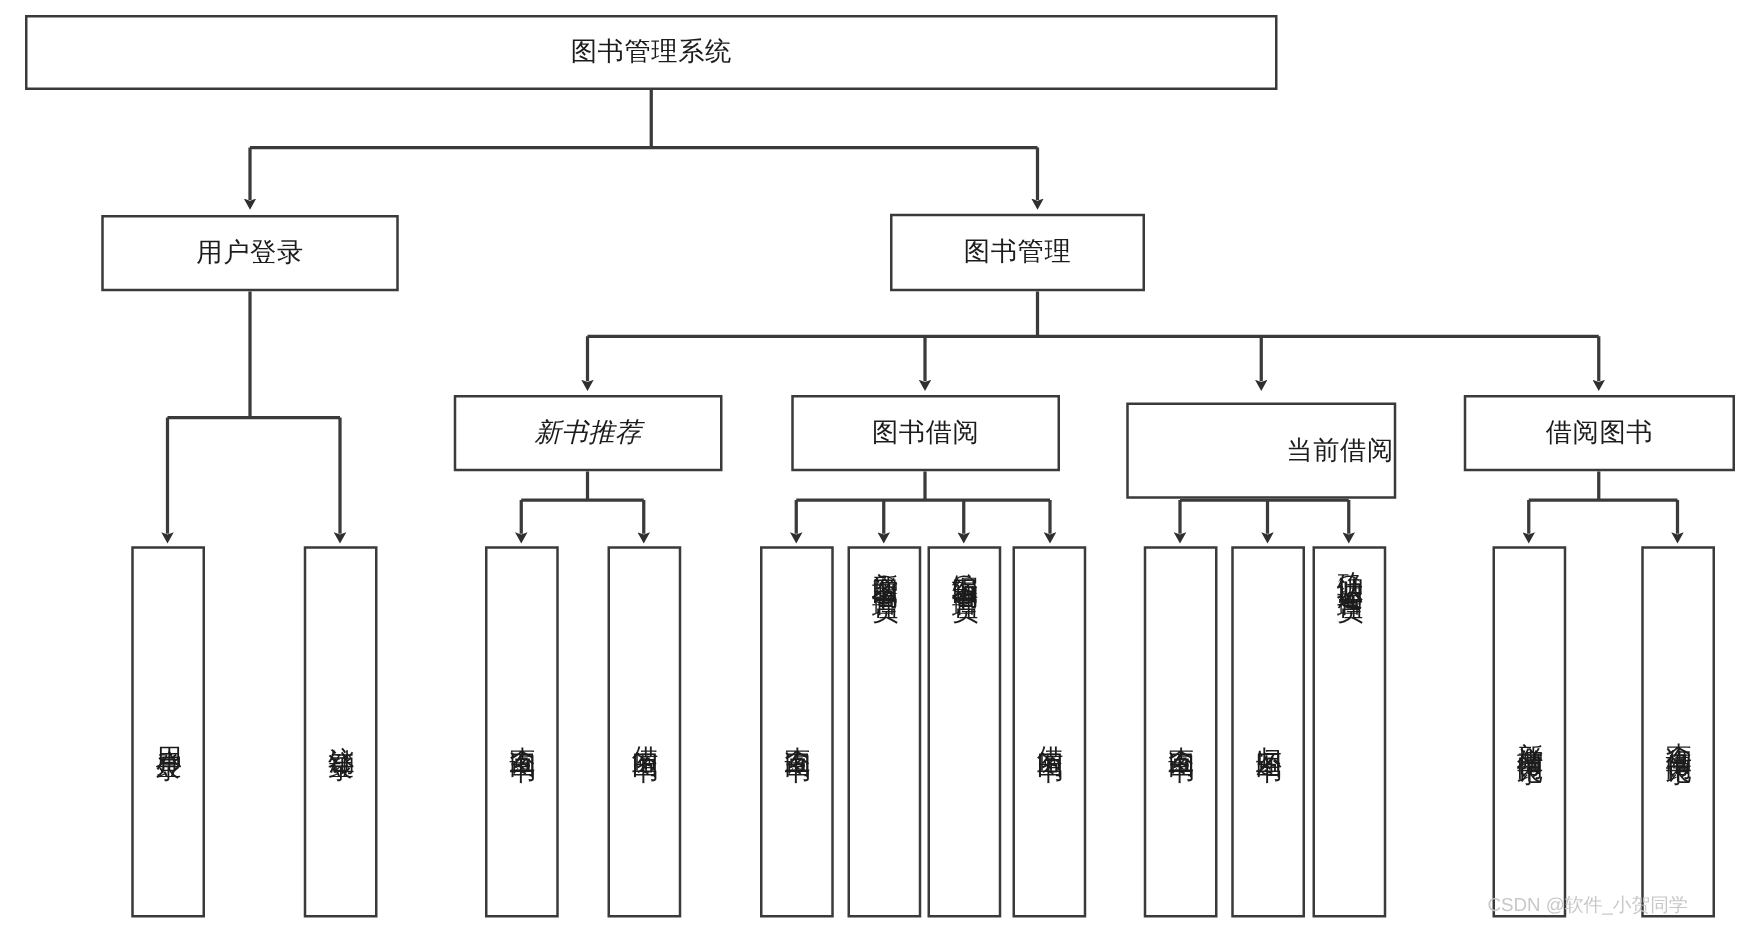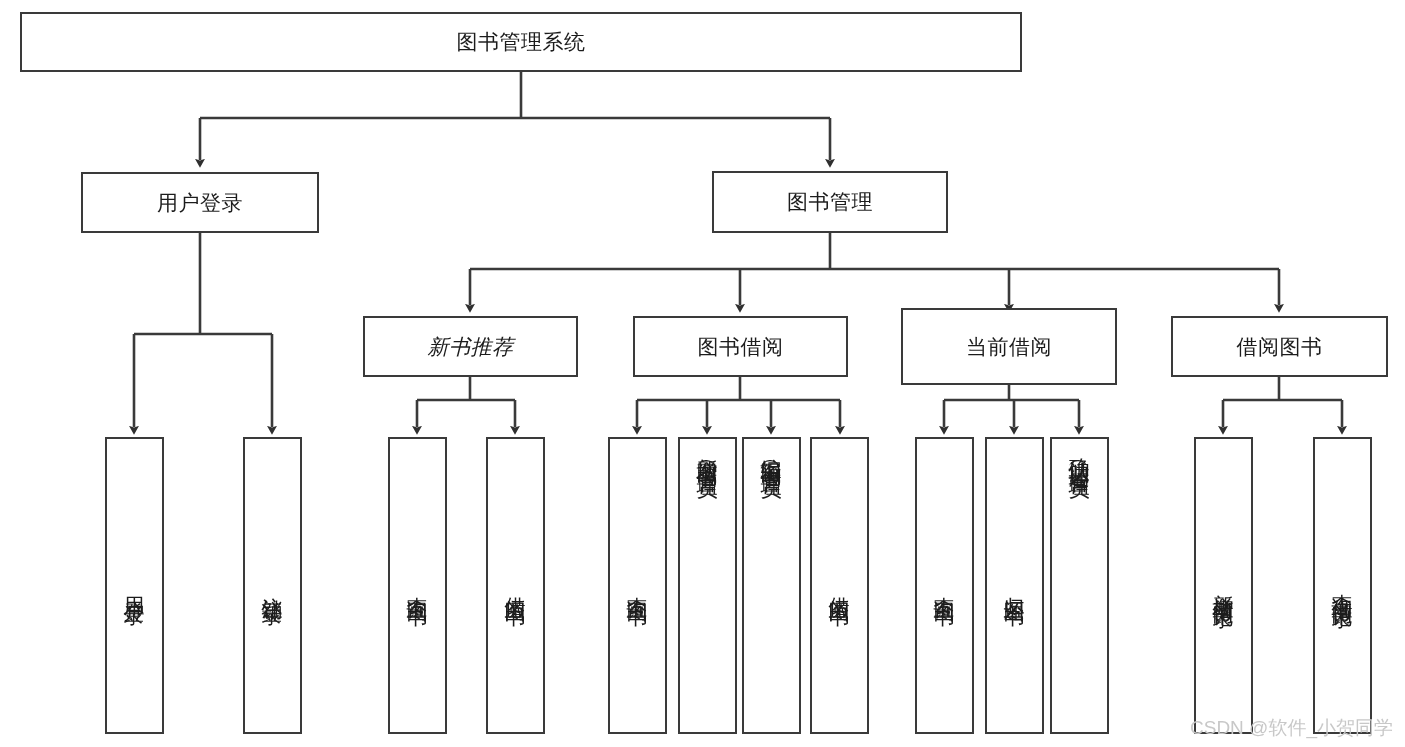--- a/index.html
+++ b/index.html
@@ -59,21 +59,21 @@
   }
   .node.vert.centered {
     align-items: center;
   }
   .node.vert.topalign .node-label {
     margin-top: 2px;
   }
   .watermark {
     position: absolute;
     color: #c8c8c8;
-    font-size: 19px;
+    font-size: 15px;
     font-family: "Liberation Sans", "DejaVu Sans", sans-serif;
     white-space: nowrap;
     pointer-events: none;
   }
 </style>
 </head>
 <body>
 
 <div id="canvas">
 
@@ -140,33 +140,33 @@
   </svg>
 
   <div class="node horiz" style="left:20px; top:12px; width:1002px; height:60px;">
     <span class="node-label">图书管理系统</span>
   </div>
 
   <div class="node horiz" style="left:81px; top:172px; width:238px; height:61px;">
     <span class="node-label">用户登录</span>
   </div>
 
-  <div class="node horiz" style="left:712px; top:171px; width:236px; height:62px;text-align:center;">
+  <div class="node horiz" style="left:712px; top:171px; width:204px; height:62px;text-align:center;">
     <span class="node-label">图书管理</span>
   </div>
 
   <div class="node horiz" style="left:363px; top:316px; width:215px; height:61px;font-style:italic;">
     <span class="node-label">新书推荐</span>
   </div>
 
   <div class="node horiz" style="left:633px; top:316px; width:215px; height:61px;">
     <span class="node-label">图书借阅</span>
   </div>
 
-  <div class="node horiz" style="left:901px; top:308px; width:216px; height:77px;">
+  <div class="node horiz" style="left:901px; top:322px; width:216px; height:77px;justify-content:flex-end;">
     <span class="node-label">当前借阅</span>
   </div>
 
   <div class="node horiz" style="left:1171px; top:316px; width:217px; height:61px;">
     <span class="node-label">借阅图书</span>
   </div>
 
   <div class="node vert centered" style="left:105px; top:437px; width:59px; height:297px;">
     <span class="node-label">用户登录</span>
   </div>

